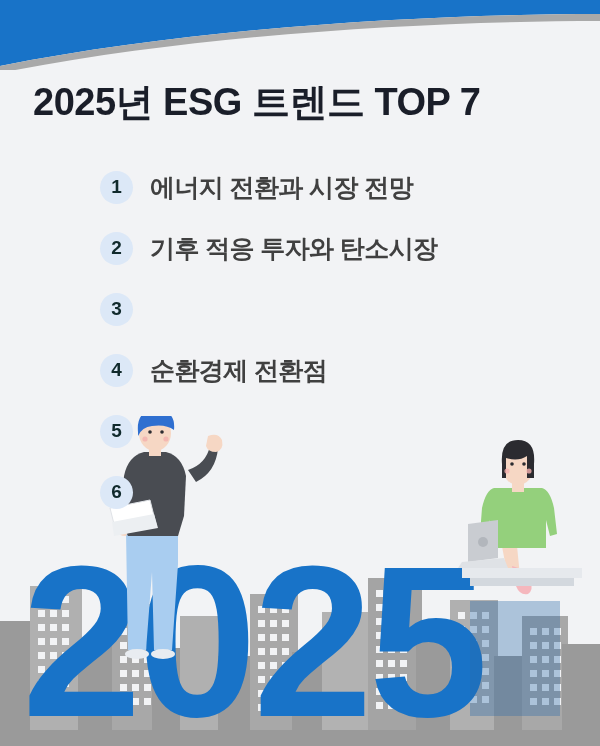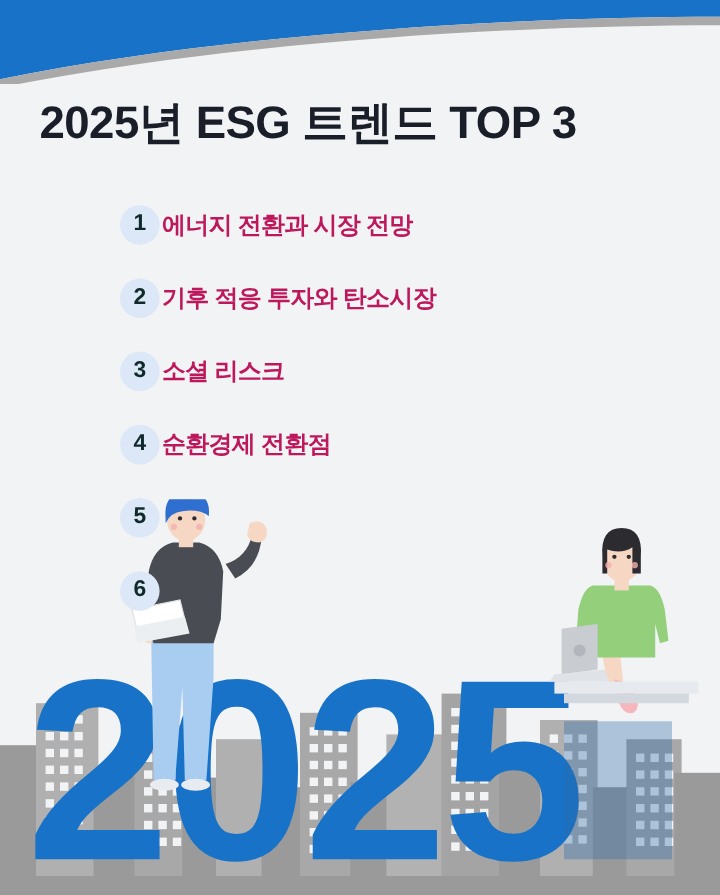--- a/index.html
+++ b/index.html
@@ -60,24 +60,24 @@
     background: #dce8f7;
     color: #102a2c;
     font-size: 19px;
     font-weight: bold;
     display: flex;
     align-items: center;
     justify-content: center;
     flex: 0 0 auto;
   }
   .item-label {
-    margin-left: 2px;
-    font-size: 20px;
+    margin-left: 17px;
+    font-size: 25px;
     font-weight: bold;
-    color: #be185d;
+    color: #404040;
     letter-spacing: -0.6px;
     white-space: nowrap;
   }
 
   
   .scene {
     position: absolute;
     left: 0;
     bottom: 0;
     width: 583px;
@@ -91,37 +91,36 @@
 
 <div id="poster">
 
   <div class="banner-wrap">
     <svg class="banner-svg" width="600" height="70" viewBox="0 0 600 70">
       <path d="M0,0 L600,0 L600,14 C440,14 200,26 0,66 Z" fill="#1873c8"></path>
       <path d="M0,66 C200,26 440,14 600,14 L600,21 C440,21 200,33 0,73 Z" fill="#a9a9a9"></path>
     </svg>
   </div>
 
-  <div class="title">2025년 ESG 트렌드 TOP 3</div>
+  <div class="title">2025년 ESG 트렌드 TOP 7</div>
 
   <div class="list">
 
     <div class="list-item">
       <div class="badge">1</div>
       <div class="item-label">에너지 전환과 시장 전망</div>
     </div>
 
     <div class="list-item">
       <div class="badge">2</div>
       <div class="item-label">기후 적응 투자와 탄소시장</div>
     </div>
 
     <div class="list-item">
       <div class="badge">3</div>
-      <div class="item-label">소셜 리스크</div>
     </div>
 
     <div class="list-item">
       <div class="badge">4</div>
       <div class="item-label">순환경제 전환점</div>
     </div>
 
     <div class="list-item">
       <div class="badge">5</div>
     </div>

